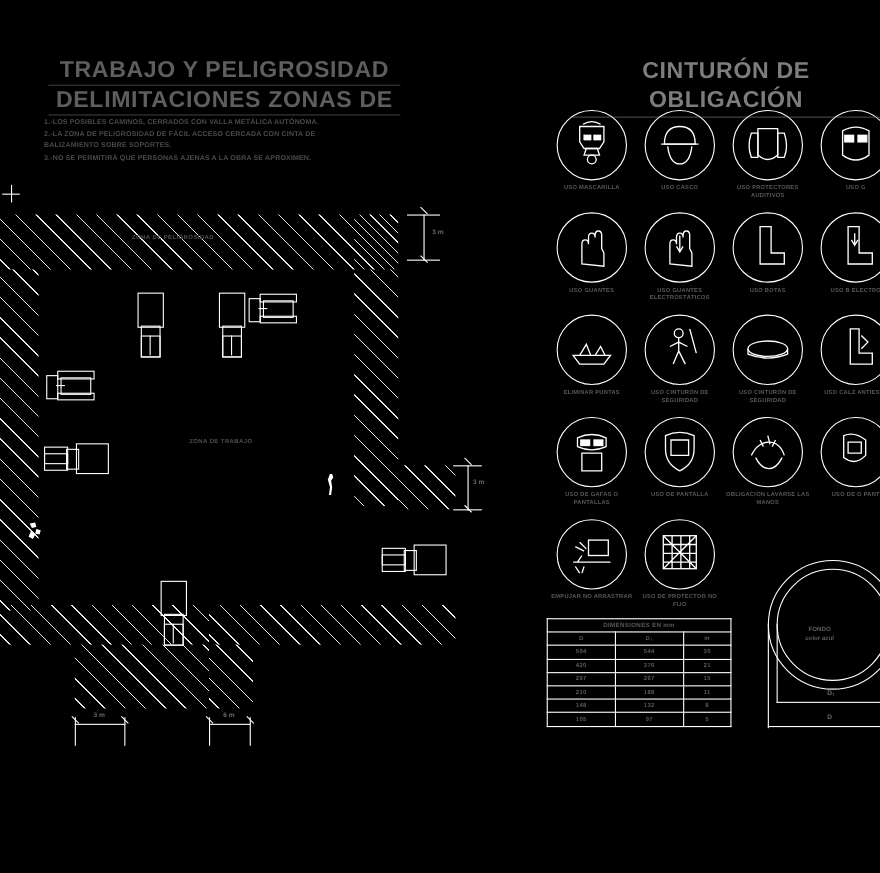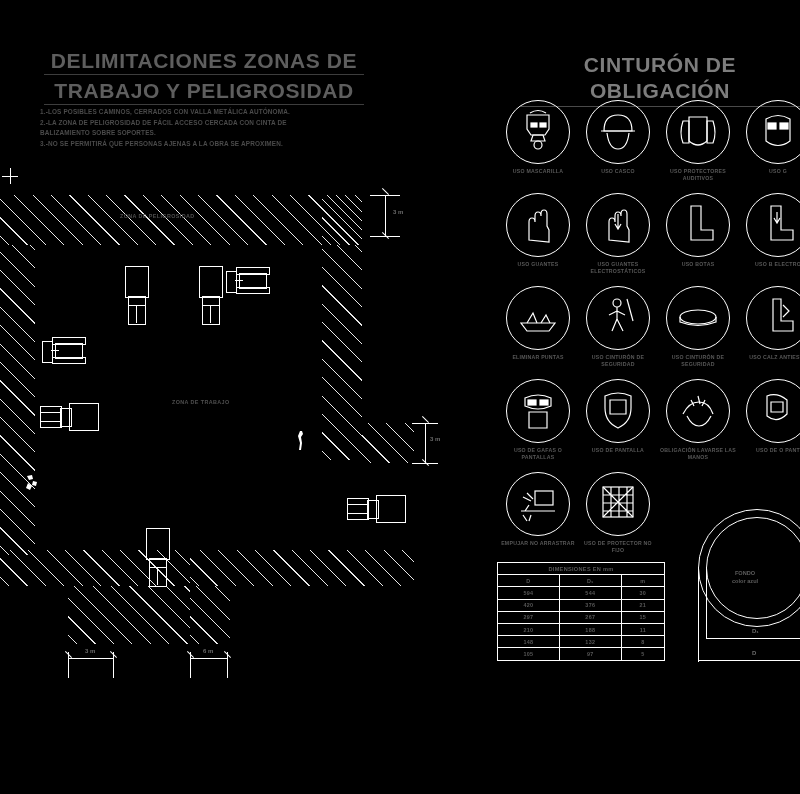--- a/index.html
+++ b/index.html
@@ -48,22 +48,22 @@
   .cdet .fondo{position:absolute;left:52px;top:64px;color:#5c5c5c;font-size:5.6px;
     font-weight:700;line-height:8px;text-align:center;white-space:nowrap;}
   .vl{position:absolute;background:#fff;}
 </style>
 </head>
 <body>
 
 <div id="app">
 
   <div class="title-left">
+    <span class="ln ln2">TRABAJO Y PELIGROSIDAD</span>
     <span class="ln">DELIMITACIONES ZONAS DE</span>
-    <span class="ln ln2">TRABAJO Y PELIGROSIDAD</span>
   </div>
 
   <div class="notes">
     <div>1.-LOS POSIBLES CAMINOS, CERRADOS CON VALLA METÁLICA AUTÓNOMA.</div>
     <div>2.-LA ZONA DE PELIGROSIDAD DE FÁCIL ACCESO CERCADA CON CINTA DE</div>
     <div>BALIZAMIENTO SOBRE SOPORTES.</div>
     <div>3.-NO SE PERMITIRÁ QUE PERSONAS AJENAS A LA OBRA SE APROXIMEN.</div>
   </div>
 
   <div class="plan">

